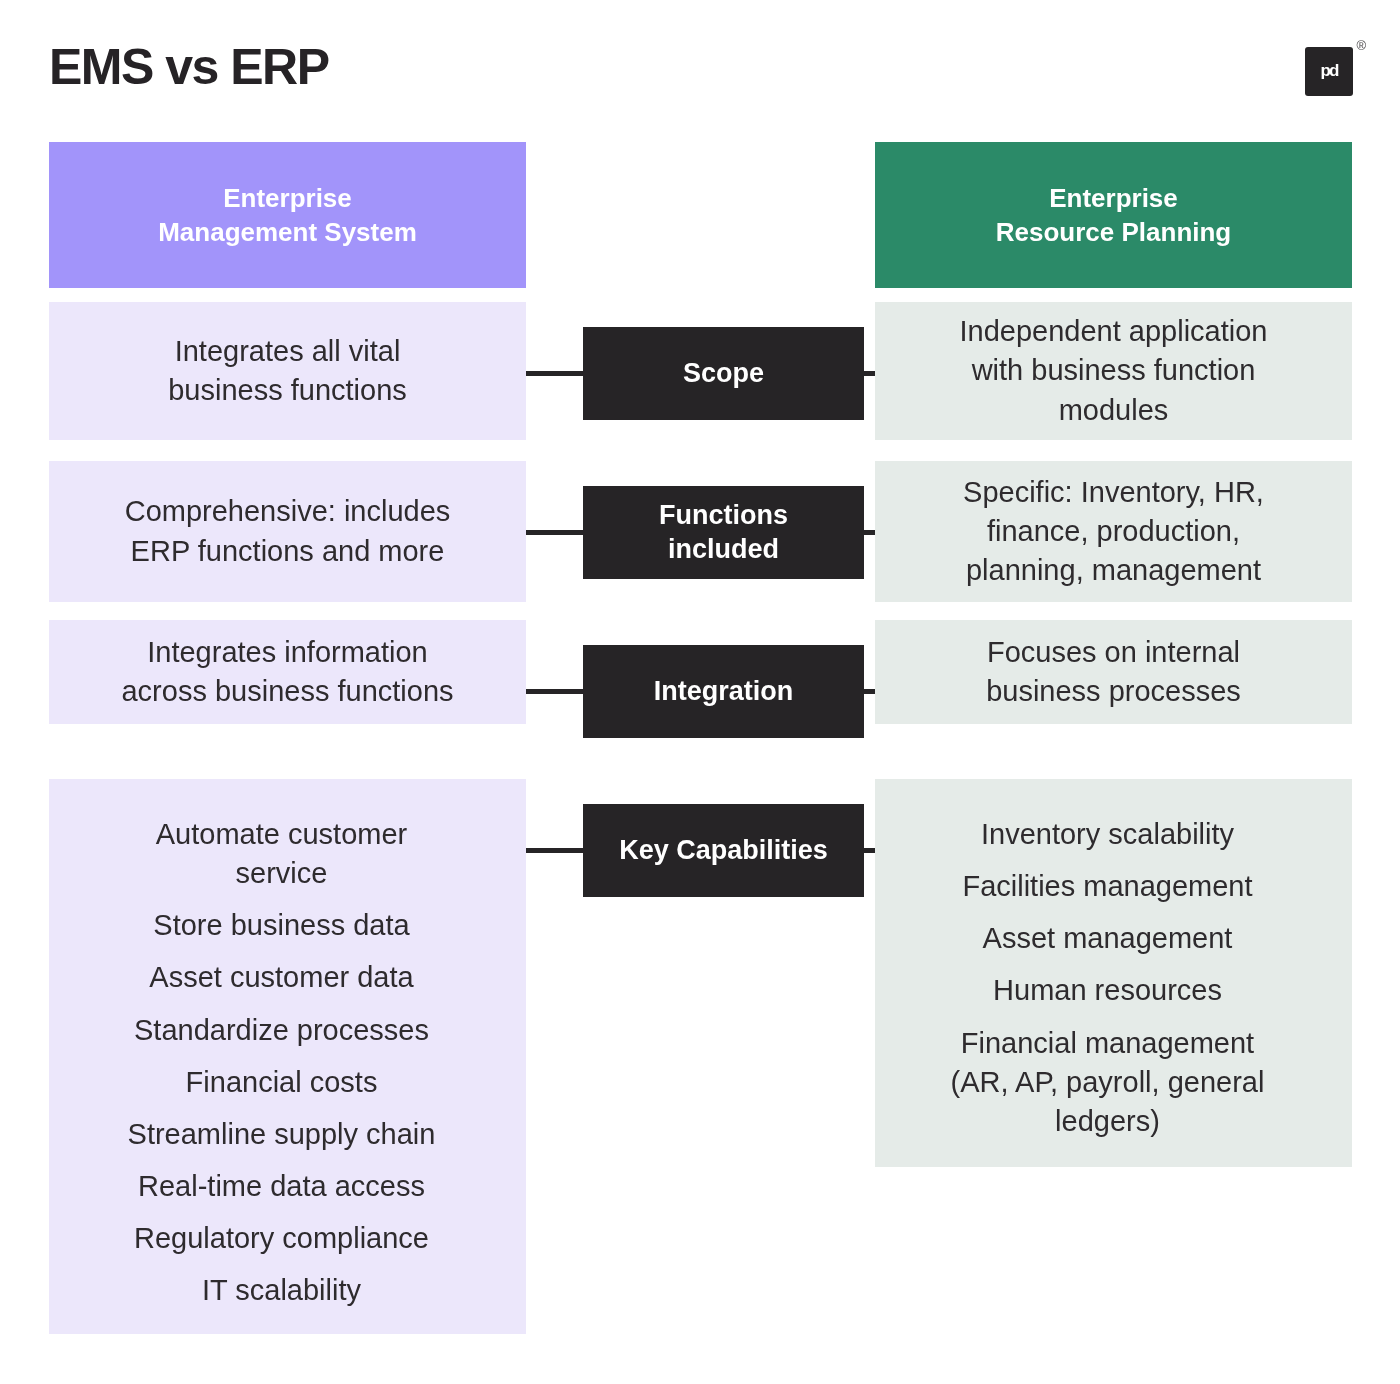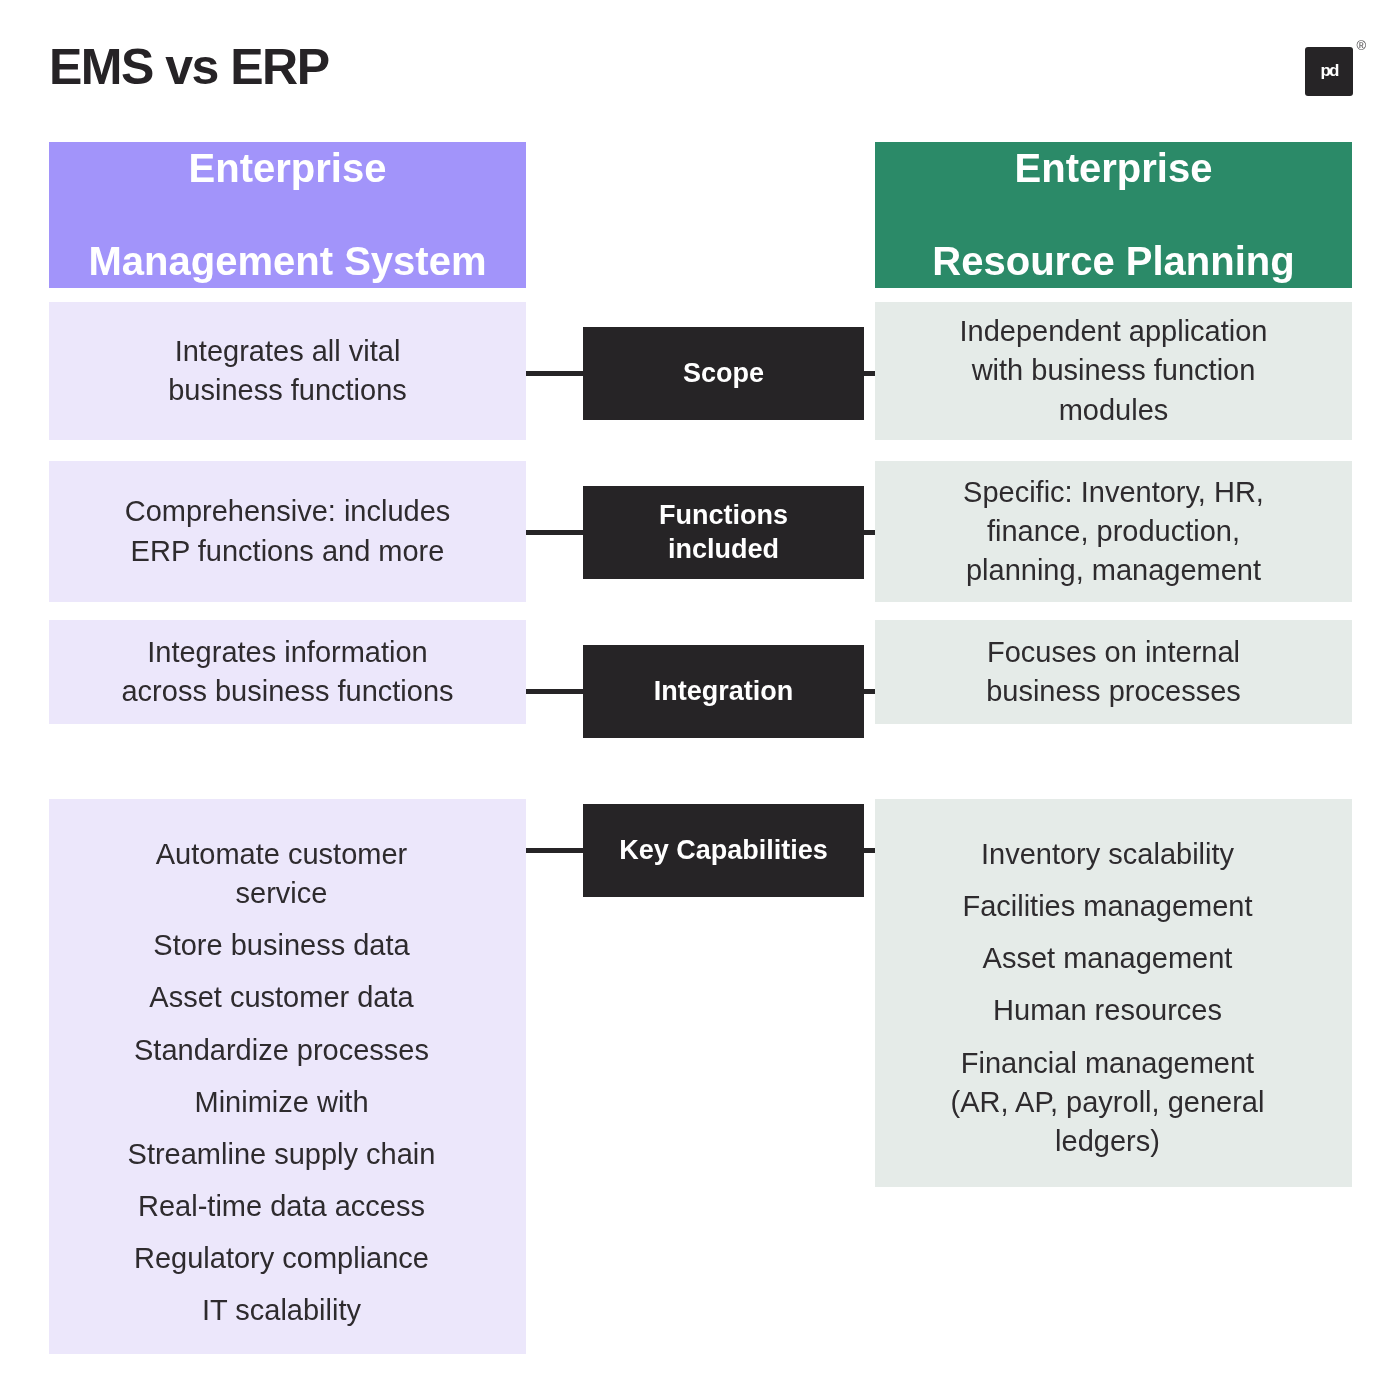--- a/index.html
+++ b/index.html
@@ -51,23 +51,23 @@
     color: #4a484a;
   }
   .col-header {
     position: absolute;
     top: 142px;
     width: 477px;
     height: 146px;
     display: flex;
     flex-direction: column;
     align-items: center;
-    justify-content: space-between;
+    justify-content: center;
     color: #ffffff;
-    font-size: 40px;
+    font-size: 26px;
     font-weight: 700;
     line-height: 1.32;
     text-align: center;
   }
   .col-header.ems { left: 49px;  background: #a294fa; }
   .col-header.erp { left: 875px; background: #2b8a68; }
 
   .cell {
     position: absolute;
     width: 477px;
@@ -83,21 +83,20 @@
   }
   .cell.ems { left: 49px;  background: #ece7fb; }
   .cell.erp { left: 875px; background: #e5ebe8; }
   .r1 { top: 302px; height: 138px; }
   .r2 { top: 461px; height: 141px; }
   .r3 { top: 620px; height: 104px; }
   .cell.list {
     flex-direction: column;
     justify-content: flex-start;
     padding: 30px 84px 0 72px;
-    margin-top: 20px;
   }
   .r4l { top: 779px; height: 555px; }
   .r4r { top: 779px; height: 388px; }
   .list-item { margin: 6px 0 7px 0; }
 
   .category {
     position: absolute;
     left: 583px;
     width: 281px;
     height: 93px;
@@ -181,21 +180,21 @@
   <div class="connector conn-right cl3"></div>
   <div class="cell erp r3">
     <span>Focuses on internal business processes</span>
   </div>
 
   <div class="cell ems list r4l">
     <div class="list-item">Automate customer service</div>
     <div class="list-item">Store business data</div>
     <div class="list-item">Asset customer data</div>
     <div class="list-item">Standardize processes</div>
-    <div class="list-item">Minimize with</div>
+    <div class="list-item">Financial costs</div>
     <div class="list-item">Streamline supply chain</div>
     <div class="list-item">Real-time data access</div>
     <div class="list-item">Regulatory compliance</div>
     <div class="list-item">IT scalability</div>
   </div>
   <div class="connector conn-left cl4"></div>
   <div class="category cat4">Key Capabilities</div>
   <div class="connector conn-right cl4"></div>
   <div class="cell erp list r4r">
     <div class="list-item">Inventory scalability</div>

